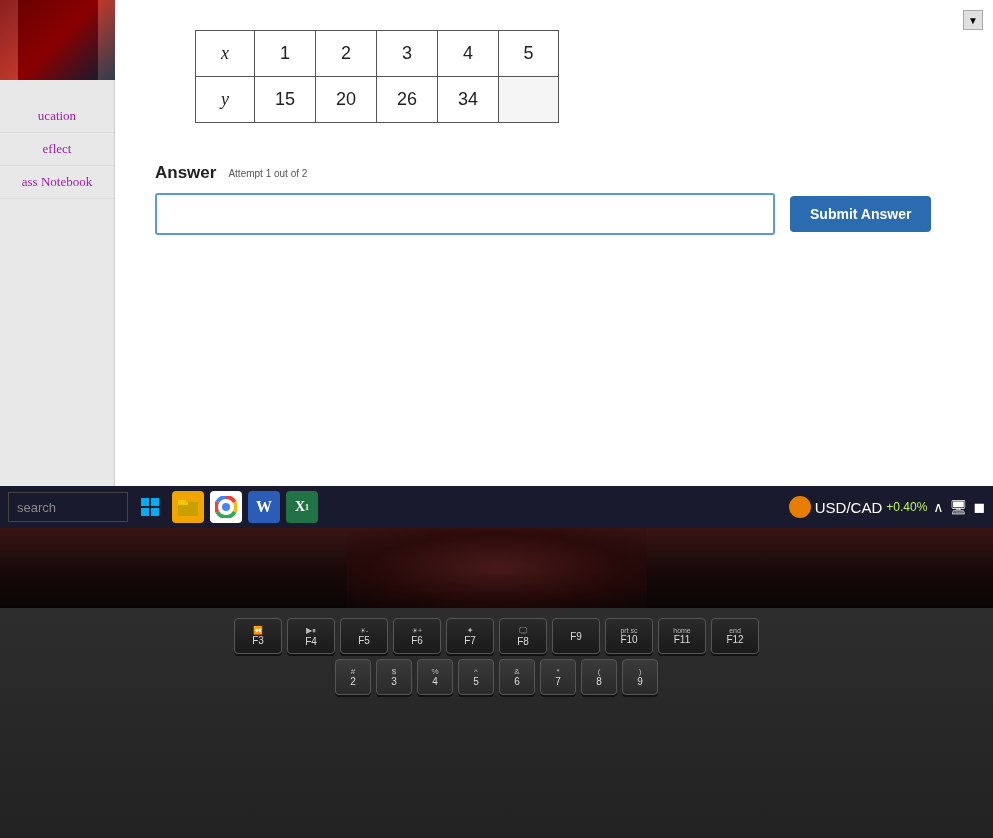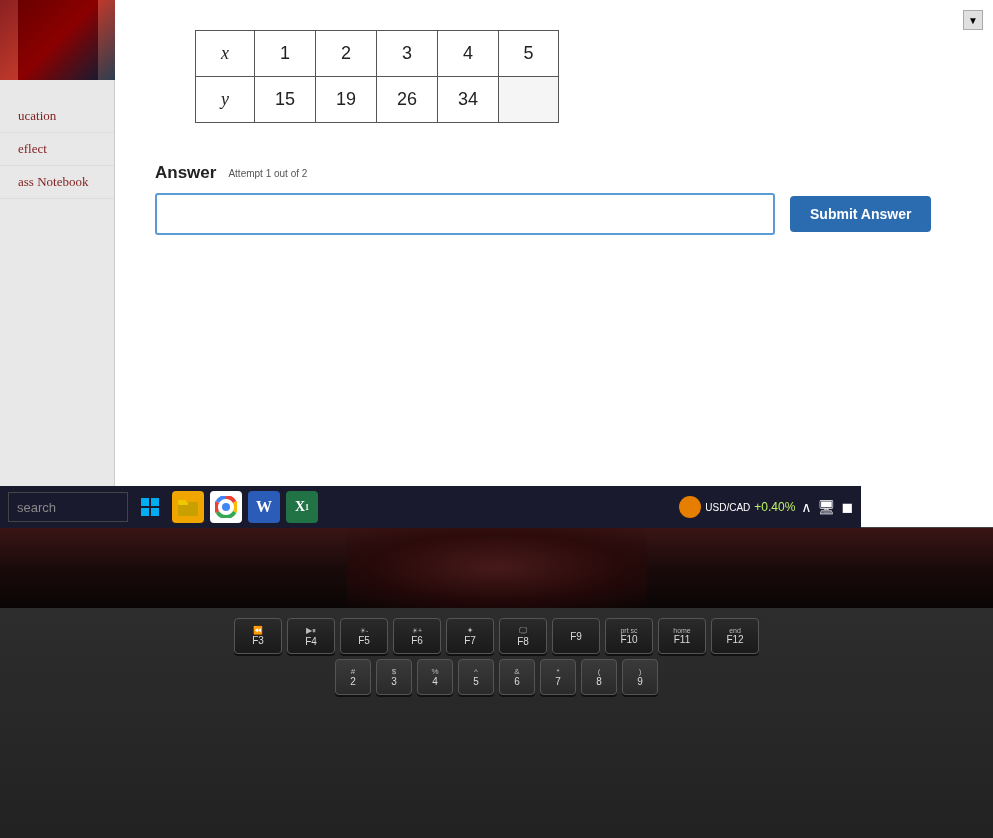--- a/index.html
+++ b/index.html
@@ -30,23 +30,23 @@
       background: #e8e8e8;
       border-right: 1px solid #ccc;
       display: flex;
       flex-direction: column;
       padding-top: 20px;
     }
 
     .sidebar-item {
       padding: 8px 18px;
       font-size: 13px;
-      color: #7f1d1d;
+      color: #a21caf;
       border-bottom: 1px solid #ddd;
-      text-align: left;
+      text-align: center;
     }
 
     
     .main-content {
       flex: 1;
       background: #ffffff;
       padding: 30px 60px 30px 40px;
       position: relative;
     }
 
@@ -178,21 +178,21 @@
       justify-content: center;
       font-size: 10px;
       cursor: pointer;
     }
 
     
     .taskbar {
       position: absolute;
       bottom: 310px;
       left: 0;
-      width: 861px;
+      width: 993px;
       height: 42px;
       background: #1a1a2e;
       display: flex;
       align-items: center;
       padding: 0 8px;
       gap: 6px;
       z-index: 10;
     }
 
     .taskbar-icon {
@@ -254,21 +254,21 @@
       border-radius: 50%;
       display: flex;
       align-items: center;
       justify-content: center;
       font-size: 10px;
       color: white;
     }
 
     .currency-text {
       color: white;
-      font-size: 10px;
+      font-size: 15px;
     }
 
     .currency-change {
       color: #bef264;
       font-size: 12px;
     }
 
     .taskbar-system-icons {
       display: flex;
       gap: 6px;
@@ -407,21 +407,21 @@
           <td class="label-cell">x</td>
           <td>1</td>
           <td>2</td>
           <td>3</td>
           <td>4</td>
           <td>5</td>
         </tr>
         <tr>
           <td class="label-cell">y</td>
           <td>15</td>
-          <td>19</td>
+          <td>20</td>
           <td>26</td>
           <td>34</td>
           <td class="empty-cell"></td>
         </tr>
       </tbody>
     </table>
 
     <div class="answer-section">
       <div class="answer-label-row">
         <span class="answer-label">Answer</span>

